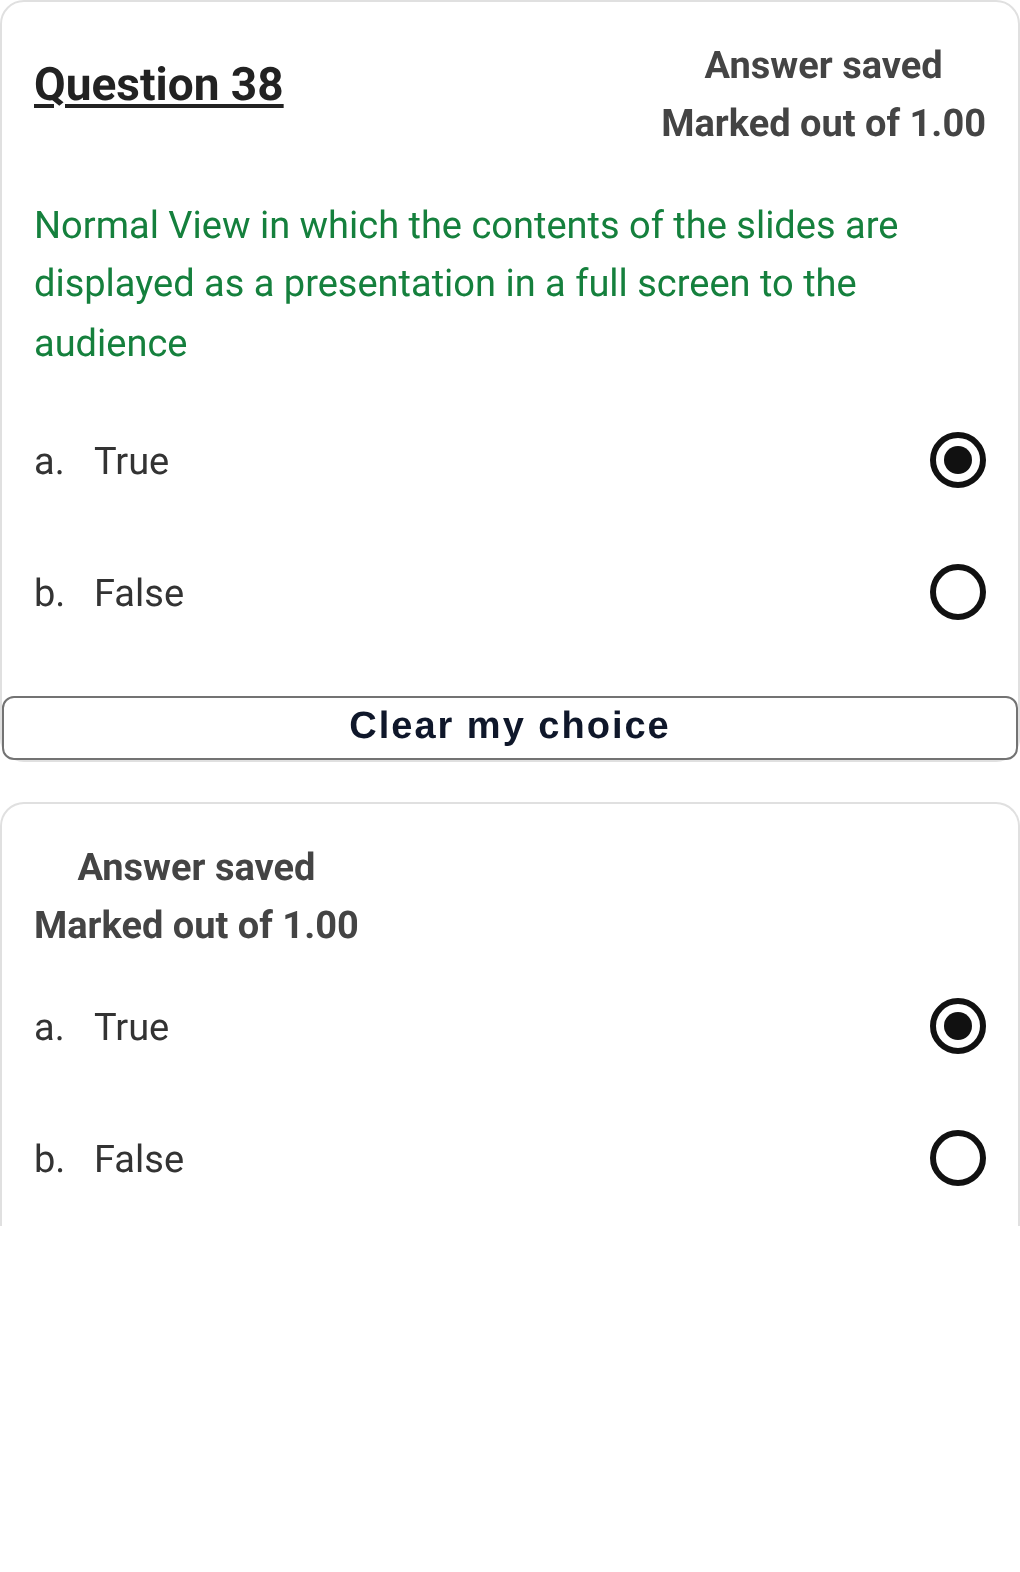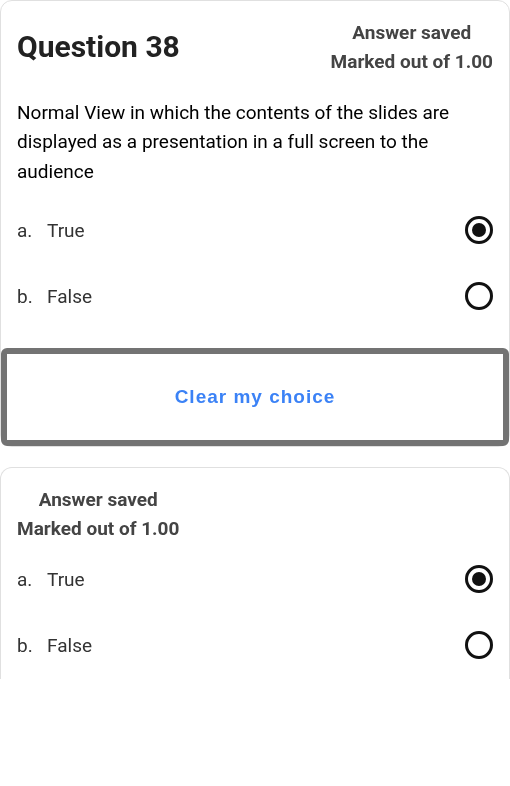--- a/index.html
+++ b/index.html
@@ -27,35 +27,36 @@
     margin-bottom: 0;
     padding-bottom: 10px;
   }
   .q-header {
     display: flex;
     justify-content: space-between;
     align-items: flex-start;
     margin-bottom: 22px;
   }
   .q-title {
-    font-size: 30px;
+    font-size: 23px;
     font-weight: 700;
     color: #222;
     padding-top: 10px;
+    text-decoration: underline;
   }
   .q-meta {
     text-align: center;
     font-size: 19px;
     color: #444;
     line-height: 1.5;
     font-weight: bold;
   }
   .q-text {
     font-size: 19px;
-    color: #000000;
+    color: #15803d;
     line-height: 1.55;
     margin-bottom: 30px;
   }
   .option-row {
     display: flex;
     align-items: center;
     justify-content: space-between;
     margin-bottom: 38px;
     cursor: pointer;
   }
@@ -86,28 +87,28 @@
     height: 14px;
     background: #111;
     border-radius: 50%;
     display: none;
   }
   .radio.selected .radio-inner {
     display: block;
   }
   .clear-btn {
     width: 100%;
-    border: 6px solid #737373;
+    border: 1px solid #737373;
     border-radius: 6px;
     background: #fff;
-    padding: 32px 0;
+    padding: 4px 0;
     font-size: 19px;
     font-weight: 700;
     letter-spacing: 1px;
-    color: #3b82f6;
+    color: #0f172a;
     cursor: pointer;
     text-align: center;
     margin-left: -16px;
     margin-right: -16px;
     width: calc(100% + 32px);
     border-bottom-left-radius: 10px;
     border-bottom-right-radius: 10px;
   }
   .clear-wrap {
     margin: 0 -16px -20px -16px;

